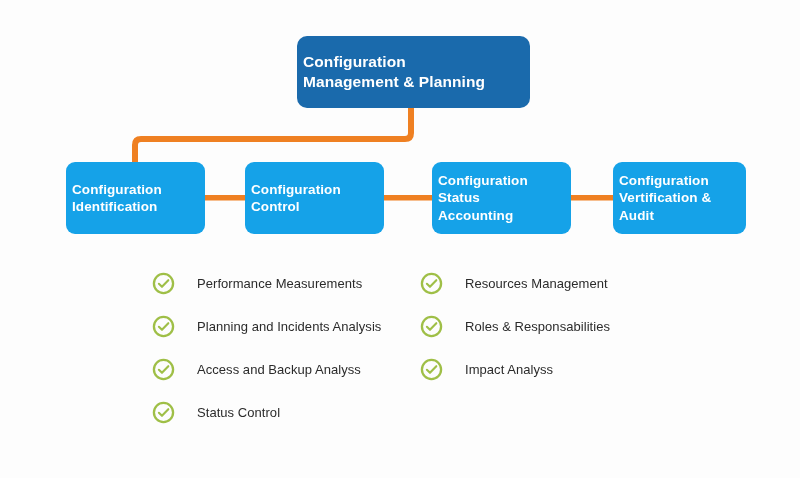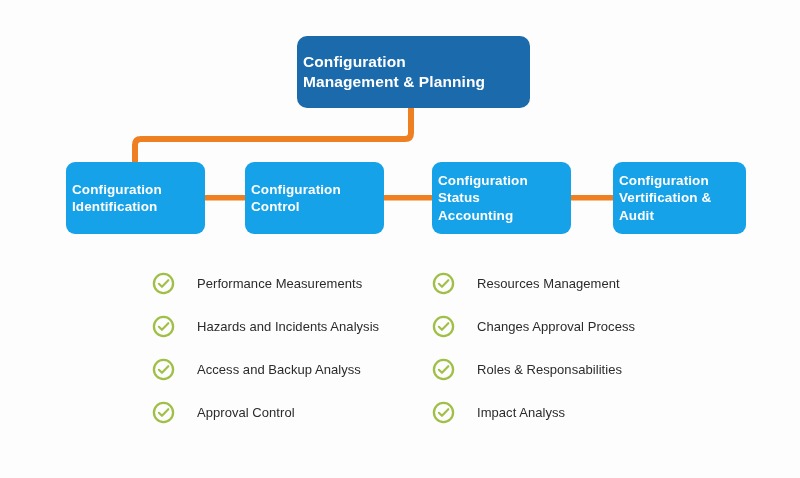--- a/index.html
+++ b/index.html
@@ -73,21 +73,21 @@
   #node-status         { left: 432px; width: 139px; }
   #node-audit          { left: 613px; width: 133px; }
 
   
   .checklist {
     position: absolute;
     top: 262px;
     z-index: 2;
   }
   #checklist-left  { left: 152px; width: 270px; }
-  #checklist-right { left: 432px; width: 300px; }
+  #checklist-right { left: 420px; width: 300px; }
 
   .check-row {
     display: flex;
     align-items: center;
     height: 43px;
   }
   .check-icon {
     flex: 0 0 auto;
     width: 23px;
     height: 23px;
@@ -145,52 +145,45 @@
         <circle cx="12" cy="12" r="10" fill="none" stroke="#9fbf47" stroke-width="2.4"></circle>
         <path d="M 7.2 12.3 L 10.4 15.4 L 17 8.6" fill="none" stroke="#9fbf47" stroke-width="2.2" stroke-linecap="round" stroke-linejoin="round"></path>
       </svg>
       <span class="check-text">Performance Measurements</span>
     </div>
     <div class="check-row">
       <svg class="check-icon" viewBox="0 0 24 24" xmlns="http://www.w3.org/2000/svg">
         <circle cx="12" cy="12" r="10" fill="none" stroke="#9fbf47" stroke-width="2.4"></circle>
         <path d="M 7.2 12.3 L 10.4 15.4 L 17 8.6" fill="none" stroke="#9fbf47" stroke-width="2.2" stroke-linecap="round" stroke-linejoin="round"></path>
       </svg>
-      <span class="check-text">Hazards and Incidents Analysis</span>
+      <span class="check-text">Planning and Incidents Analysis</span>
     </div>
     <div class="check-row">
       <svg class="check-icon" viewBox="0 0 24 24" xmlns="http://www.w3.org/2000/svg">
         <circle cx="12" cy="12" r="10" fill="none" stroke="#9fbf47" stroke-width="2.4"></circle>
         <path d="M 7.2 12.3 L 10.4 15.4 L 17 8.6" fill="none" stroke="#9fbf47" stroke-width="2.2" stroke-linecap="round" stroke-linejoin="round"></path>
       </svg>
       <span class="check-text">Access and Backup Analyss</span>
     </div>
     <div class="check-row">
       <svg class="check-icon" viewBox="0 0 24 24" xmlns="http://www.w3.org/2000/svg">
         <circle cx="12" cy="12" r="10" fill="none" stroke="#9fbf47" stroke-width="2.4"></circle>
         <path d="M 7.2 12.3 L 10.4 15.4 L 17 8.6" fill="none" stroke="#9fbf47" stroke-width="2.2" stroke-linecap="round" stroke-linejoin="round"></path>
       </svg>
-      <span class="check-text">Approval Control</span>
+      <span class="check-text">Status Control</span>
     </div>
   </div>
 
   <div class="checklist" id="checklist-right">
     <div class="check-row">
       <svg class="check-icon" viewBox="0 0 24 24" xmlns="http://www.w3.org/2000/svg">
         <circle cx="12" cy="12" r="10" fill="none" stroke="#9fbf47" stroke-width="2.4"></circle>
         <path d="M 7.2 12.3 L 10.4 15.4 L 17 8.6" fill="none" stroke="#9fbf47" stroke-width="2.2" stroke-linecap="round" stroke-linejoin="round"></path>
       </svg>
       <span class="check-text">Resources Management</span>
-    </div>
-    <div class="check-row">
-      <svg class="check-icon" viewBox="0 0 24 24" xmlns="http://www.w3.org/2000/svg">
-        <circle cx="12" cy="12" r="10" fill="none" stroke="#9fbf47" stroke-width="2.4"></circle>
-        <path d="M 7.2 12.3 L 10.4 15.4 L 17 8.6" fill="none" stroke="#9fbf47" stroke-width="2.2" stroke-linecap="round" stroke-linejoin="round"></path>
-      </svg>
-      <span class="check-text">Changes Approval Process</span>
     </div>
     <div class="check-row">
       <svg class="check-icon" viewBox="0 0 24 24" xmlns="http://www.w3.org/2000/svg">
         <circle cx="12" cy="12" r="10" fill="none" stroke="#9fbf47" stroke-width="2.4"></circle>
         <path d="M 7.2 12.3 L 10.4 15.4 L 17 8.6" fill="none" stroke="#9fbf47" stroke-width="2.2" stroke-linecap="round" stroke-linejoin="round"></path>
       </svg>
       <span class="check-text">Roles &amp; Responsabilities</span>
     </div>
     <div class="check-row">
       <svg class="check-icon" viewBox="0 0 24 24" xmlns="http://www.w3.org/2000/svg">

